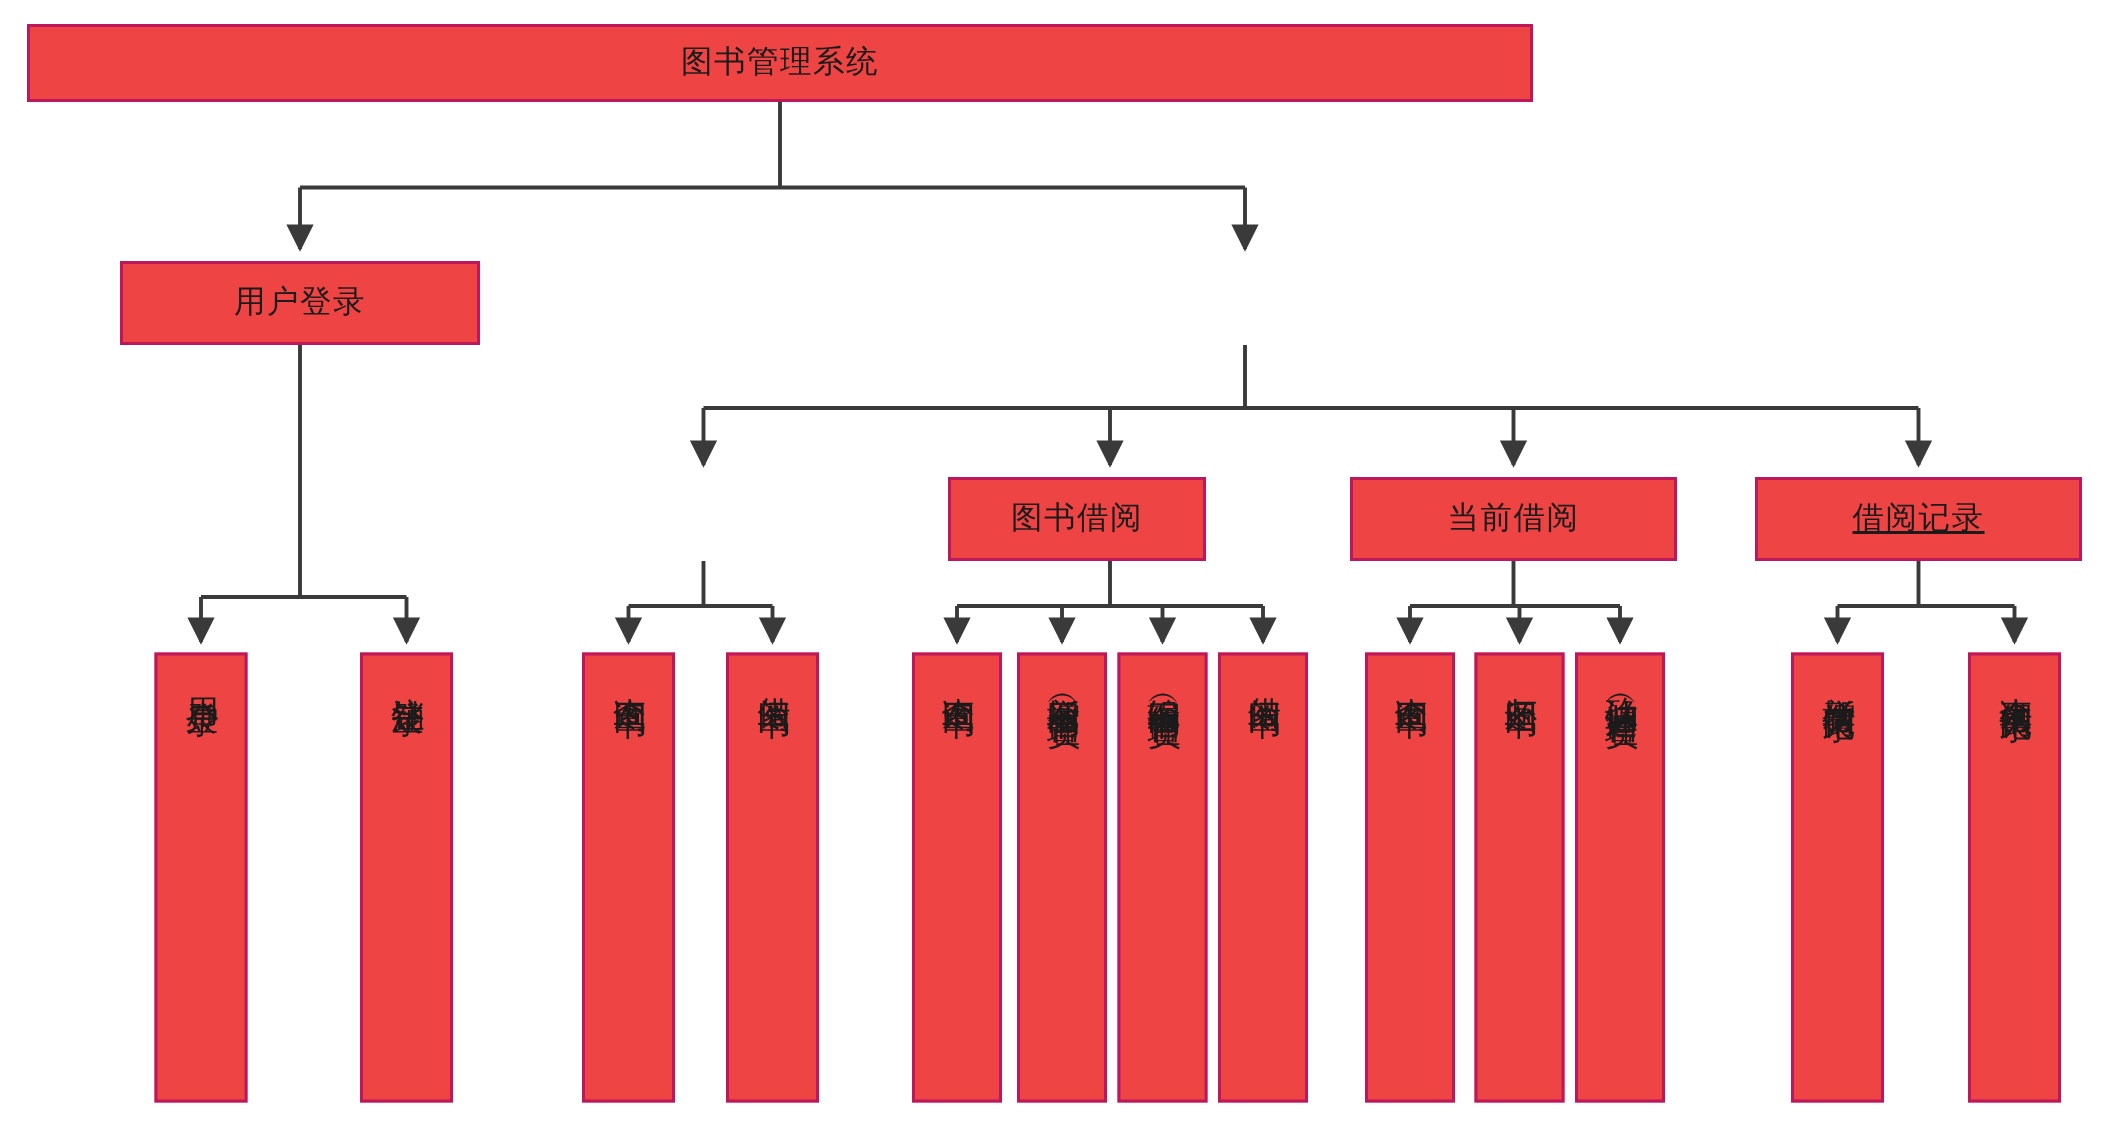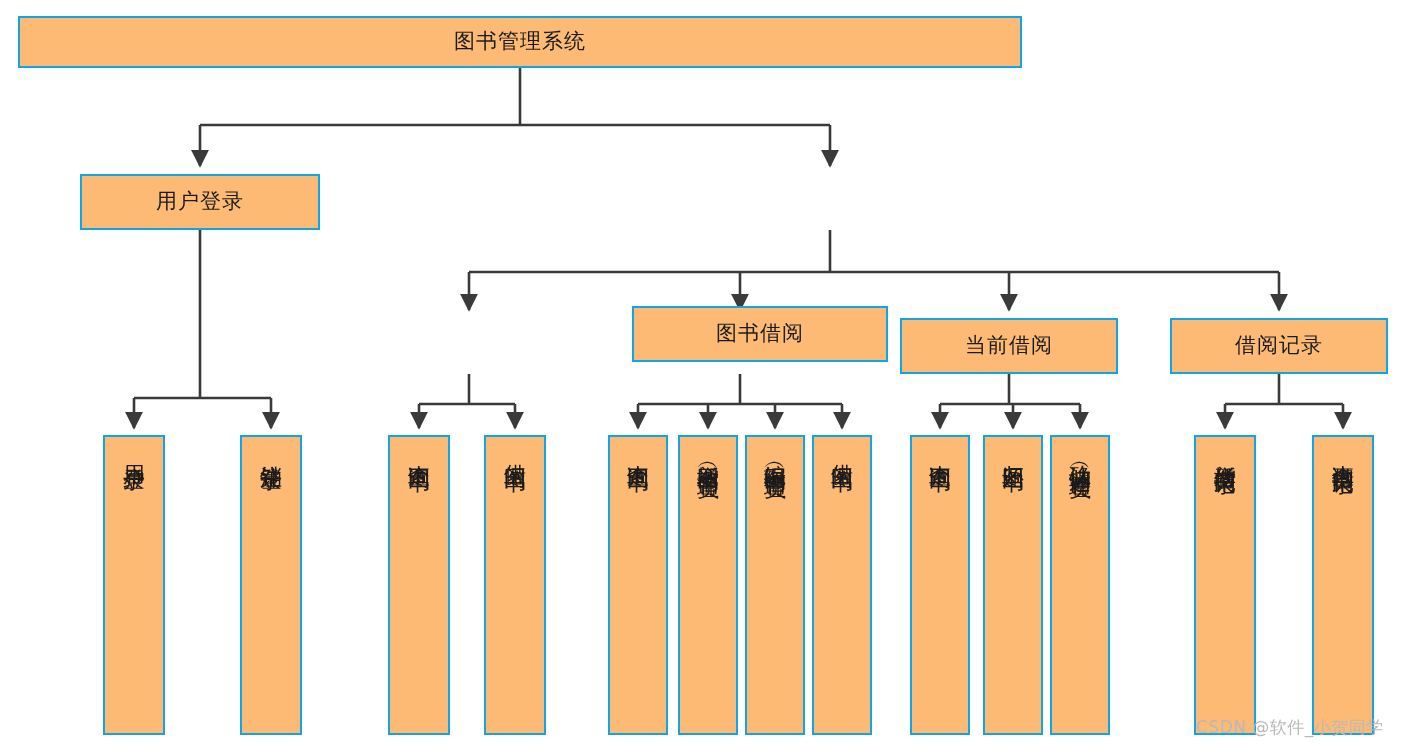--- a/index.html
+++ b/index.html
@@ -20,22 +20,22 @@
     position: absolute;
     left: 0;
     top: 0;
     width: 1405px;
     height: 747px;
     pointer-events: none;
   }
   .node {
     position: absolute;
     box-sizing: border-box;
-    background: #fdba74;
-    border: 2px solid #0ea5e9;
+    background: #ef4444;
+    border: 2px solid #be185d;
     display: flex;
     align-items: center;
     justify-content: center;
     color: #1b1b1b;
   }
   .node.h {
     font-size: 21px;
     letter-spacing: 1px;
     line-height: 1.1;
   }
@@ -118,27 +118,27 @@
   </svg>
 
   <div class="node h" style="left:18px;top:16px;width:1004px;height:52px;">
     <span>图书管理系统</span>
   </div>
 
   <div class="node h" style="left:80px;top:174px;width:240px;height:56px;">
     <span>用户登录</span>
   </div>
 
-  <div class="node h" style="left:632px;top:306px;width:256px;height:56px;">
+  <div class="node h" style="left:632px;top:318px;width:172px;height:56px;">
     <span>图书借阅</span>
   </div>
   <div class="node h" style="left:900px;top:318px;width:218px;height:56px;font-family:Liberation Serif, serif;">
     <span>当前借阅</span>
   </div>
-  <div class="node h" style="left:1170px;top:318px;width:218px;height:56px;">
+  <div class="node h" style="left:1170px;top:318px;width:218px;height:56px;text-decoration:underline;">
     <span>借阅记录</span>
   </div>
 
   <div class="node v" style="left:103px;top:435px;width:62px;height:300px;">
     <span class="vtext">用户登录</span>
   </div>
   <div class="node v" style="left:240px;top:435px;width:62px;height:300px;">
     <span class="vtext">注销登录</span>
   </div>
 
@@ -172,15 +172,14 @@
     <span class="vtext">确认归还（管理员）</span>
   </div>
 
   <div class="node v" style="left:1194px;top:435px;width:62px;height:300px;">
     <span class="vtext">新增借阅记录</span>
   </div>
   <div class="node v" style="left:1312px;top:435px;width:62px;height:300px;">
     <span class="vtext">查询借阅记录</span>
   </div>
 
-  <div class="watermark" style="left:1196px;top:716px;">CSDN @软件_小贺同学</div>
 
 </div>
 
 </body></html>

